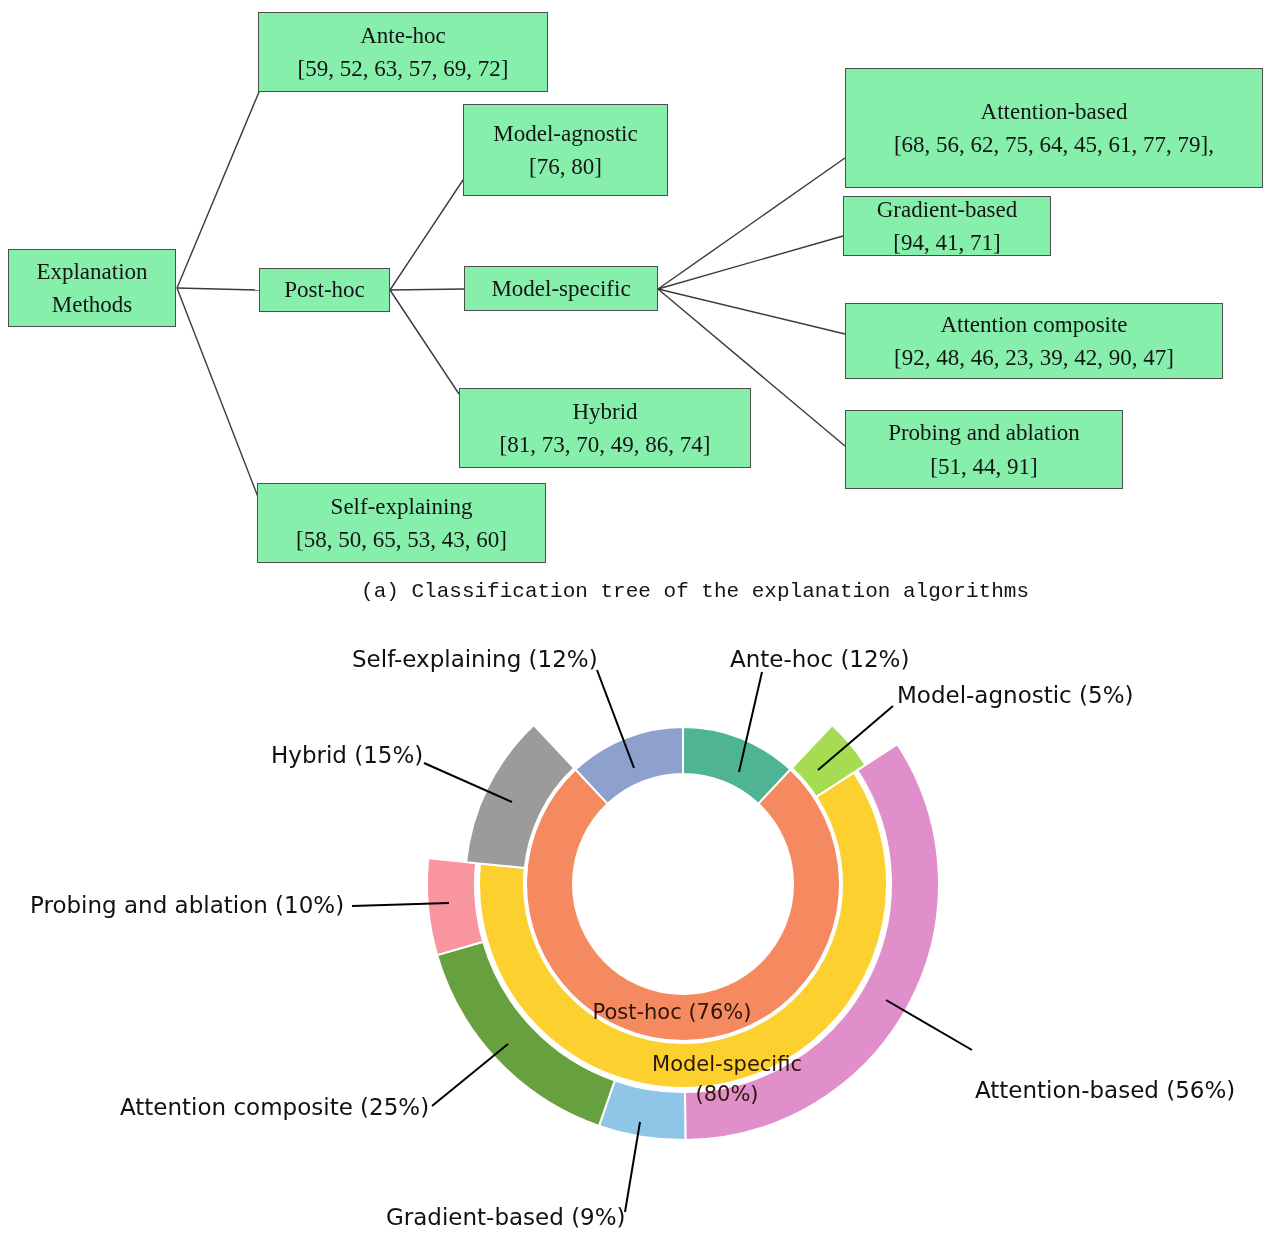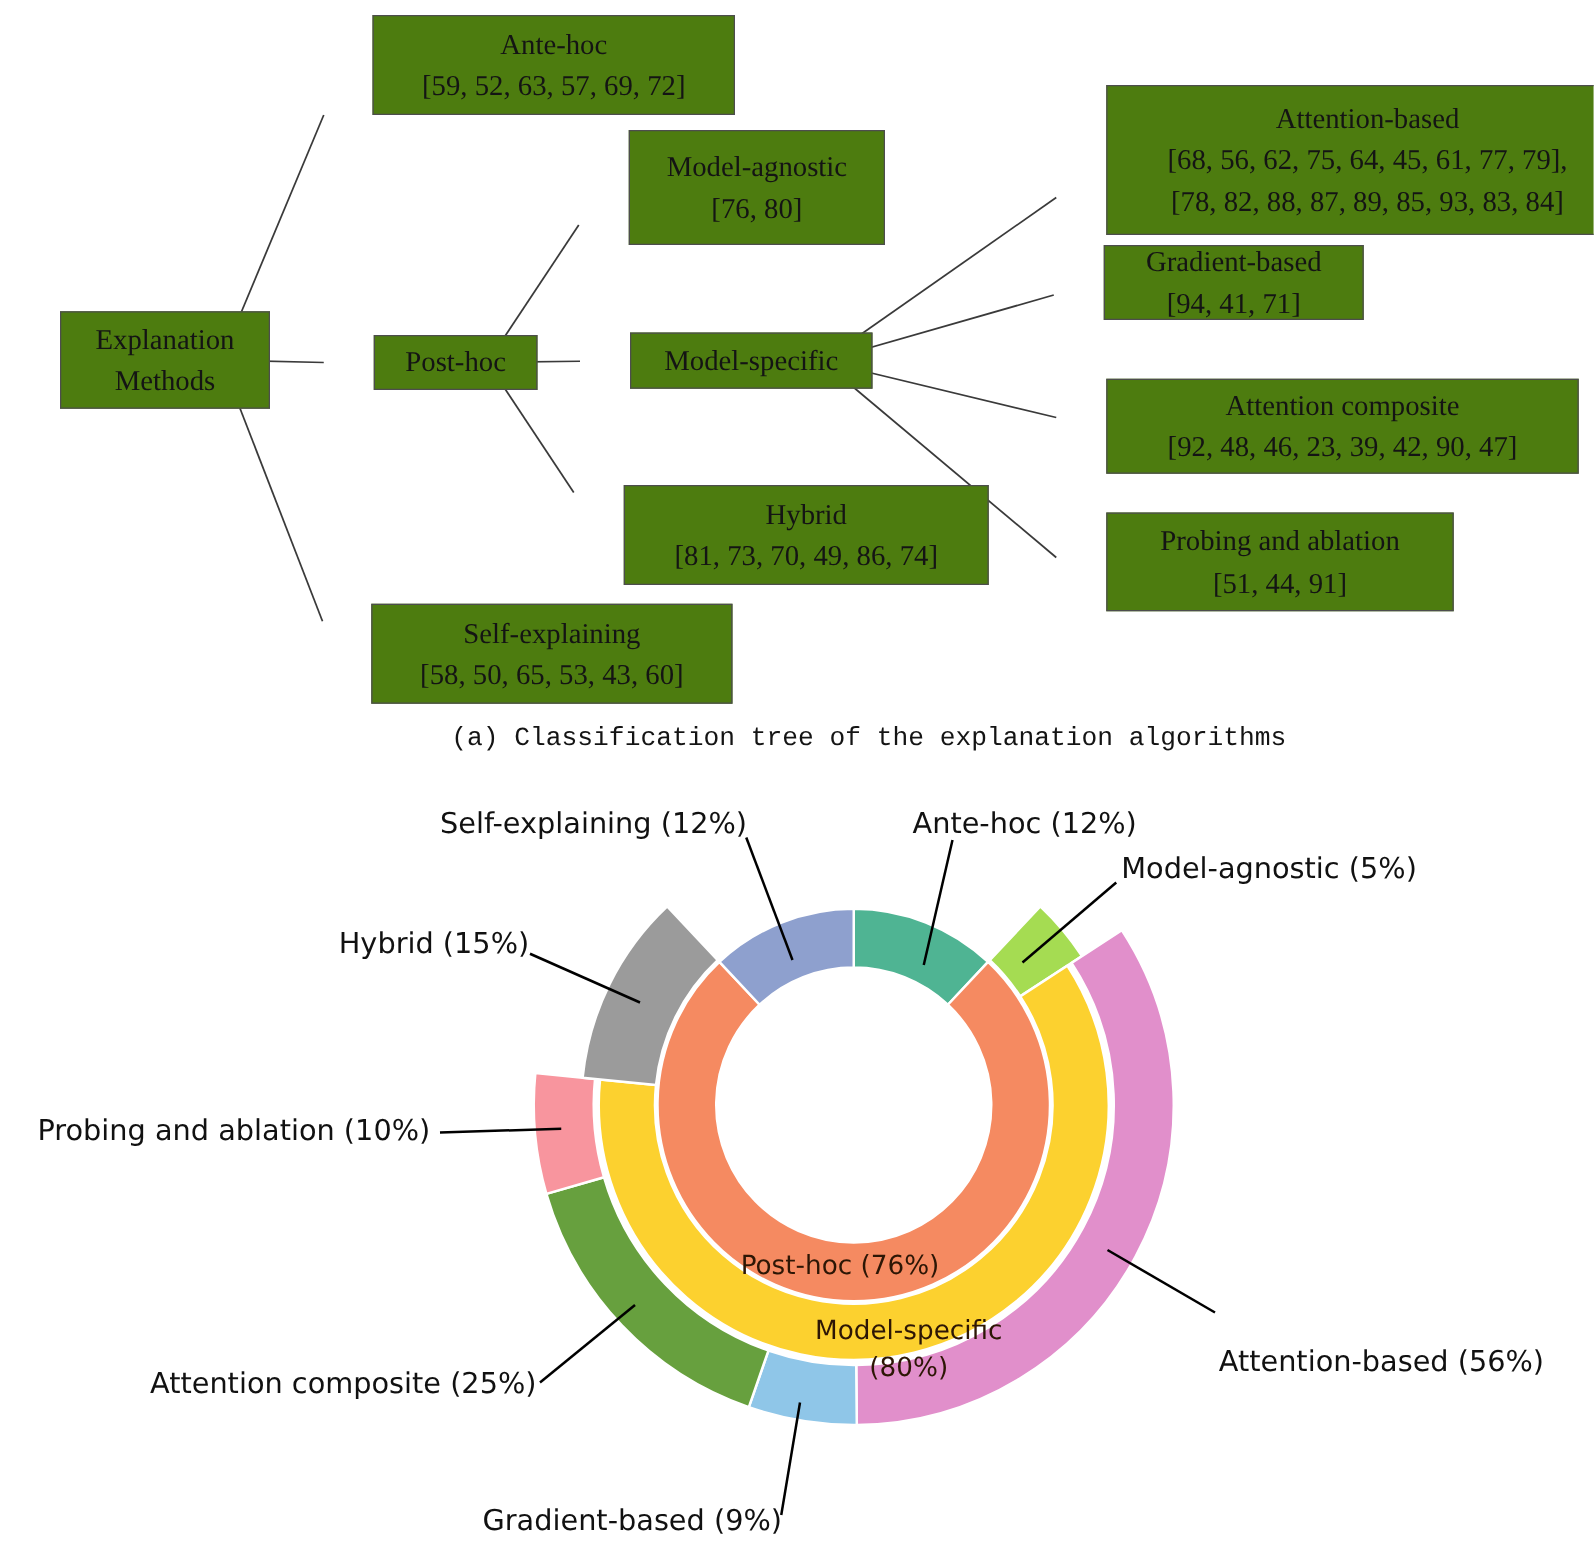--- a/index.html
+++ b/index.html
@@ -9,29 +9,28 @@
     background:#ffffff;
     overflow:hidden;
     font-family:"DejaVu Sans",sans-serif;
   }
   
   .tsvg{position:absolute;left:0;top:0;pointer-events:none;}
   .tbox{
     position:absolute;
     box-sizing:border-box;
     border:1.4px solid #4d4d4d;
-    background:#4d7c0f;
+    background:#86efac;
     display:flex;flex-direction:column;
     align-items:center;justify-content:center;
     font-family:"Liberation Serif","DejaVu Serif",serif;
     font-size:23px;color:#141414;
     line-height:1.45;
     text-align:center;
     white-space:nowrap;
-    margin-left:40px;
   }
   .caption{
     position:absolute;left:0;top:580px;width:1029px;
     text-align:right;
     font-family:Liberation Mono, monospace;
     font-size:21px;color:#141414;
   }
   
   .clabel{
     position:absolute;
@@ -92,21 +91,20 @@
     <span>Post-hoc</span>
   </div>
 
   <div class="tbox" style="left:464px;top:266px;width:194px;height:45px;">
     <span>Model-specific</span>
   </div>
 
   <div class="tbox" style="left:845px;top:68px;width:418px;height:120px;">
     <span>Attention-based</span>
     <span>[68, 56, 62, 75, 64, 45, 61, 77, 79],</span>
-    <span>[78, 82, 88, 87, 89, 85, 93, 83, 84]</span>
   </div>
 
   <div class="tbox" style="left:843px;top:196px;width:208px;height:60px;">
     <span>Gradient-based</span>
     <span>[94, 41, 71]</span>
   </div>
 
   <div class="tbox" style="left:845px;top:303px;width:378px;height:76px;">
     <span>Attention composite</span>
     <span>[92, 48, 46, 23, 39, 42, 90, 47]</span>

